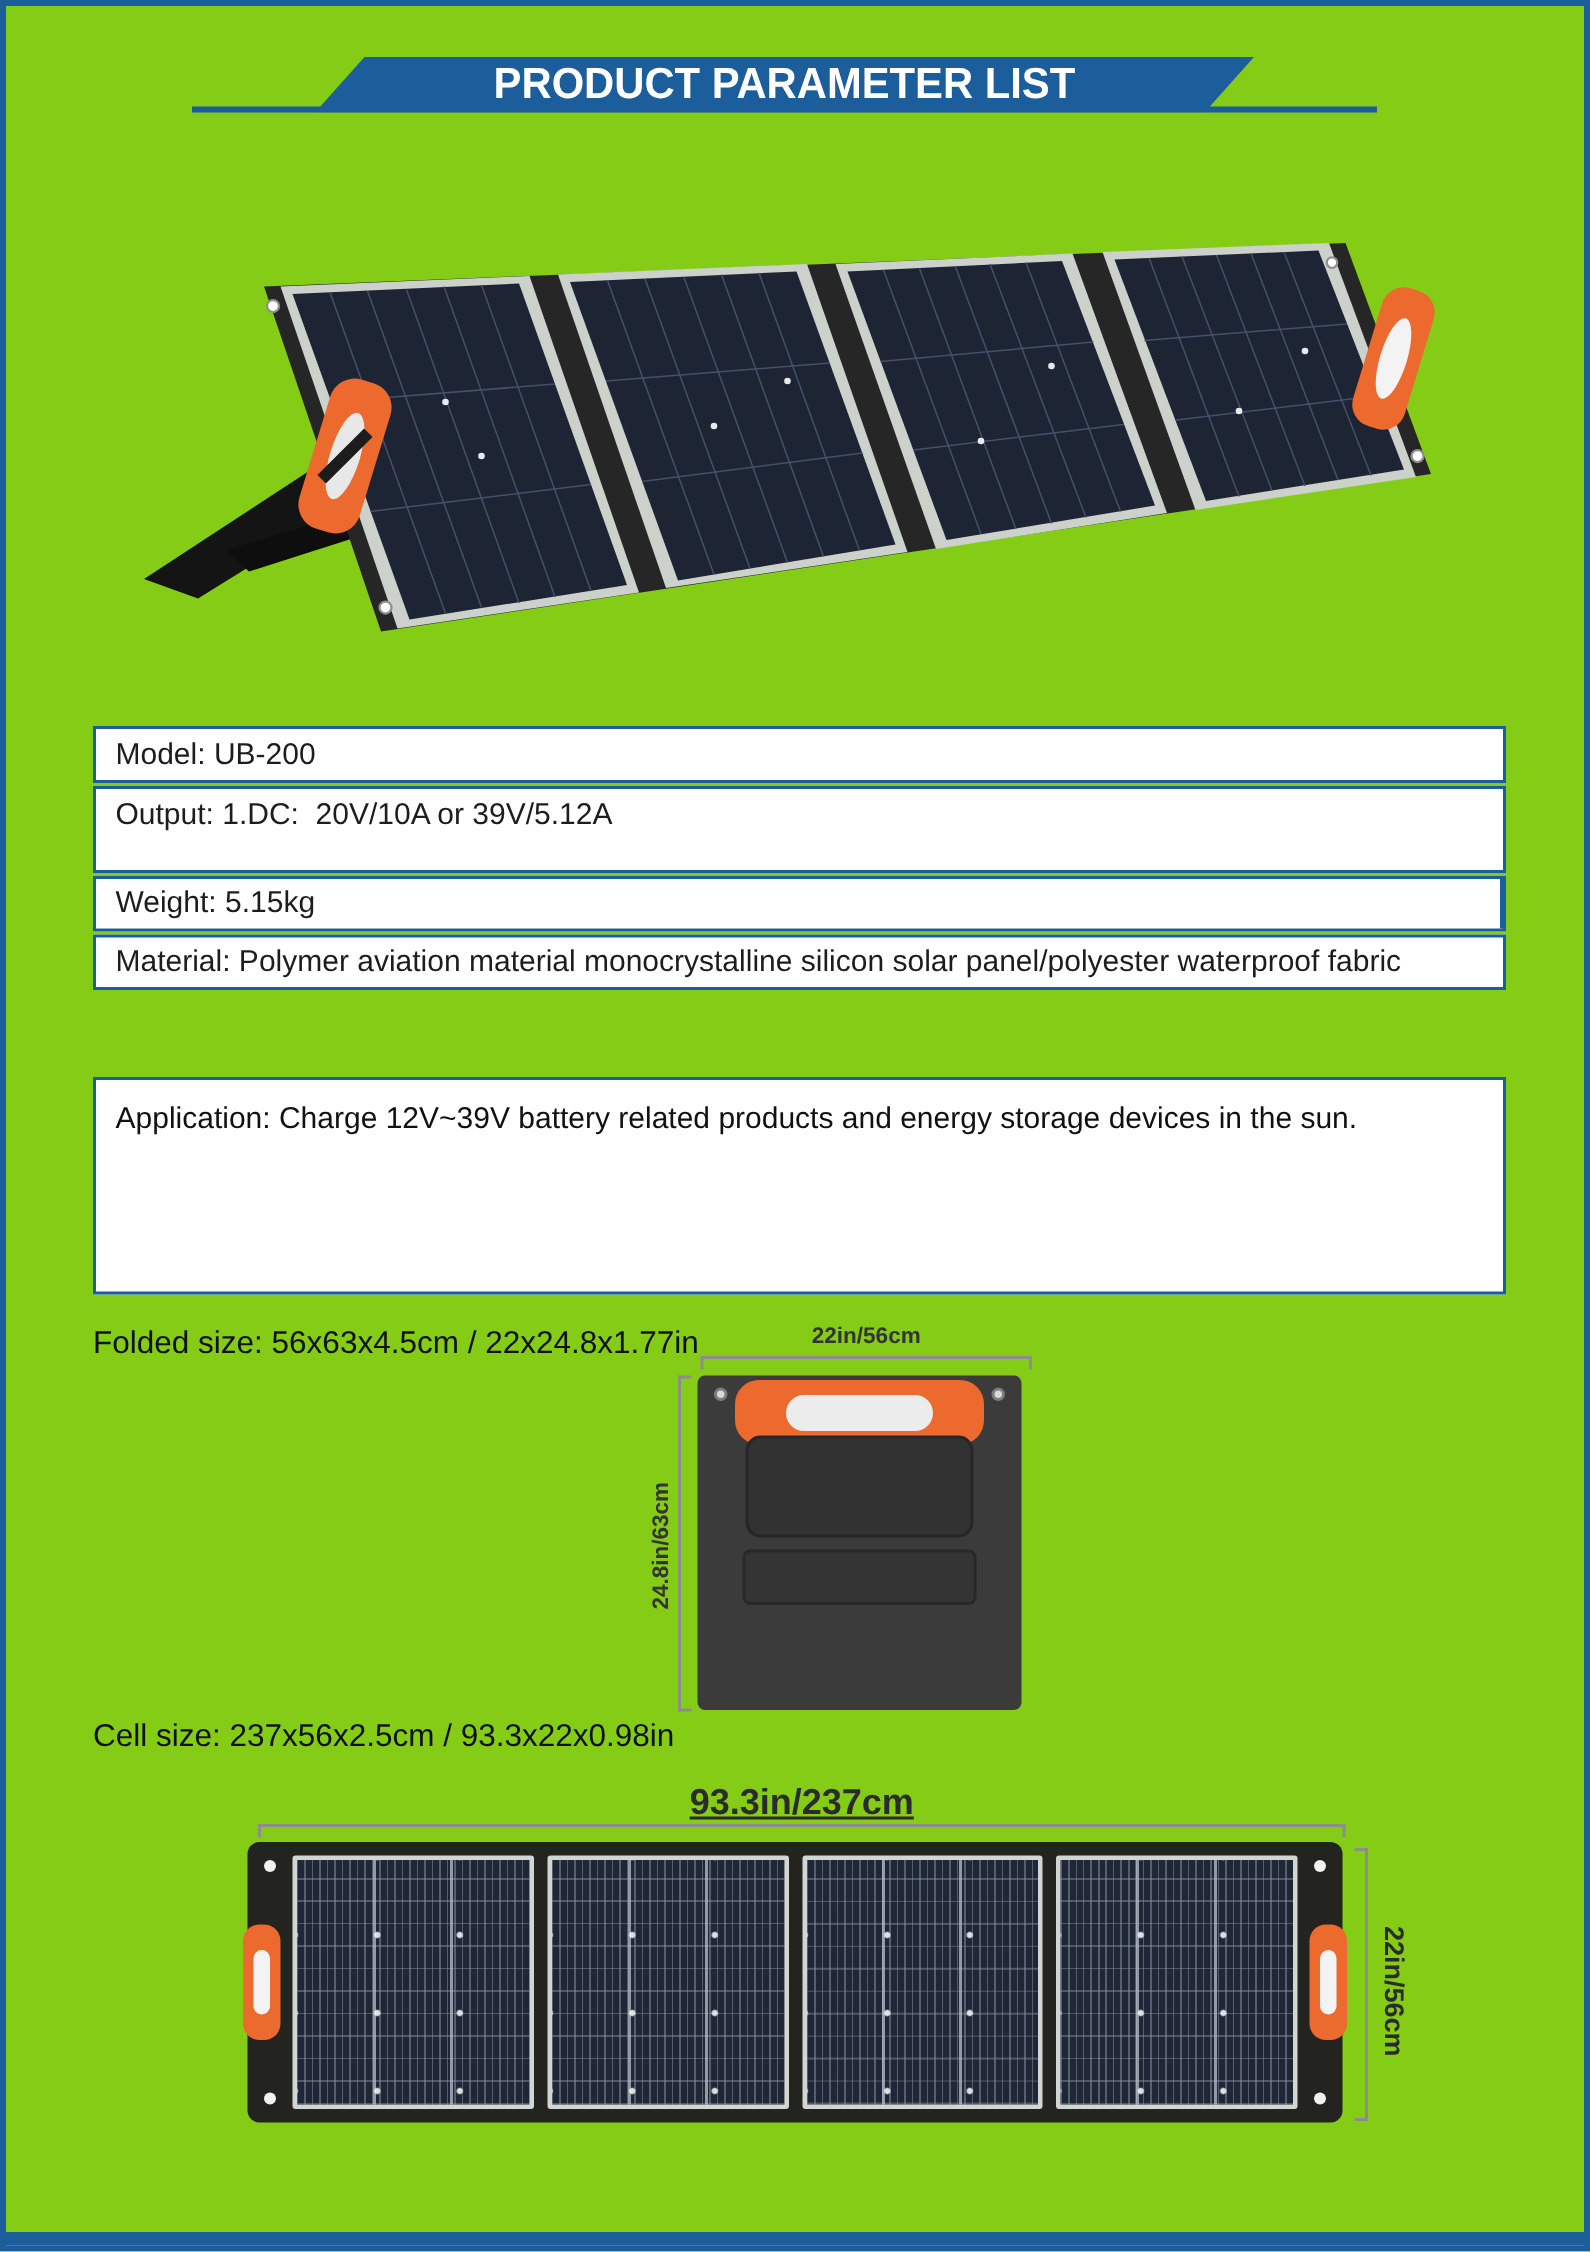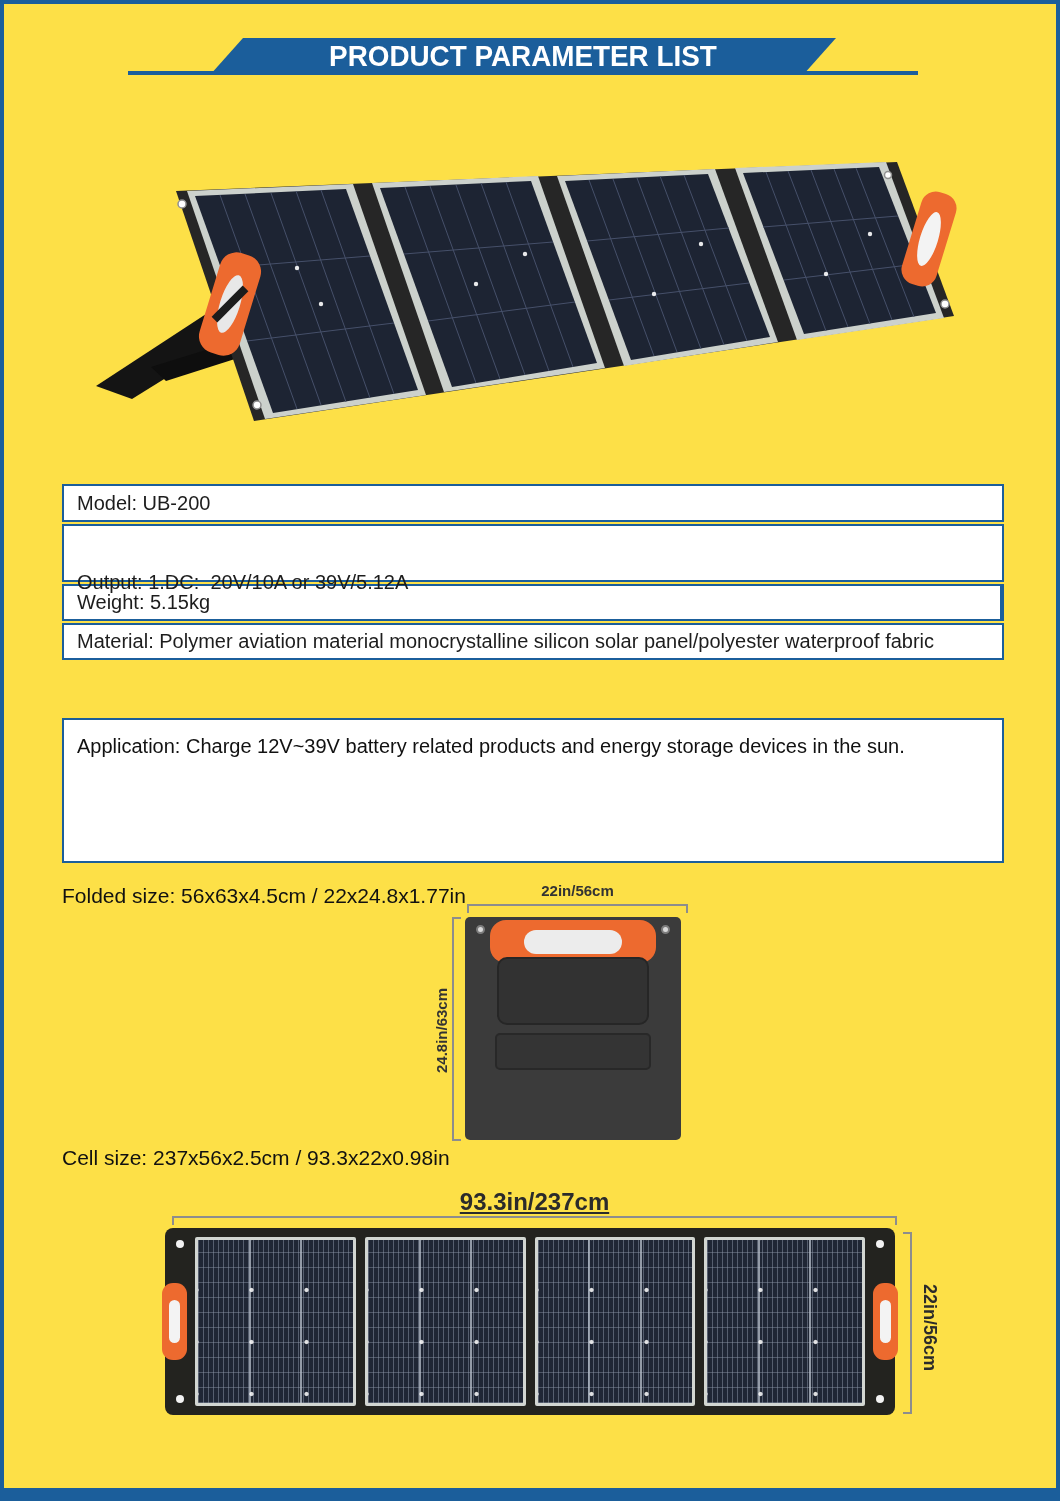--- a/index.html
+++ b/index.html
@@ -5,21 +5,21 @@
   :root{
     --banner-blue:#1b5e9b;
     --accent-red:#e8202d;
     --orange:#ed6a2f;
     --panel-dark:#1f2635;
   }
   *{margin:0;padding:0;box-sizing:border-box;}
   html,body{background:#fff;}
   body{font-family:"Liberation Sans",sans-serif;color:#1a1a1a;}
   .page{
-    position:relative;width:1060px;height:1501px;margin:0 auto;background:#fde047;
+    position:relative;width:1060px;height:1501px;margin:0 auto;background:#84cc16;
     border:4px solid var(--banner-blue);overflow:hidden;
   }
   
   .banner-underline{position:absolute;left:124px;top:67px;width:790px;height:4px;background:var(--banner-blue);}
   .banner-shape{
     position:absolute;left:206px;top:34px;width:626px;height:37px;background:var(--banner-blue);
     clip-path:polygon(33px 0,100% 0,593px 100%,0 100%);
     display:flex;align-items:center;justify-content:center;
   }
   .banner-title{
@@ -27,21 +27,21 @@
     display:inline-block;transform:scaleX(.96);
   }
   
   .hero{position:absolute;left:0;top:0;width:1060px;height:480px;}
   
   .spec-table{position:absolute;left:58px;top:480px;width:942px;}
   .trow{display:flex;border:2px solid var(--banner-blue);margin-bottom:2px;background:#fff;}
   .trow.h1{height:38px;} .trow.h2{height:37px;} .trow.h3{height:58px;} 
   .tcell{flex:1;display:flex;align-items:center;padding-left:13px;font-size:20px;white-space:pre-wrap;color:#1d1d1d;}
   .tcell.split{border-right:2px solid var(--banner-blue);}
-  .trow.top .tcell{align-items:flex-start;padding-top:6px;margin-top:39px;}
+  .trow.top .tcell{align-items:flex-start;padding-top:6px;}
   
   .app-box{
     position:absolute;left:58px;top:714px;width:942px;height:145px;border:2px solid var(--banner-blue);
     background:#fff;padding:15px 12px 0 13px;
   }
   .app-line{font-size:20px;white-space:pre-wrap;color:#111;}
   .inst{margin-top:23px;color:var(--accent-red);font-size:20px;line-height:28px;}
   .inst .l2{text-align:center;}
   
   .size-label{position:absolute;left:58px;font-size:21px;color:#111;white-space:pre-wrap;}

